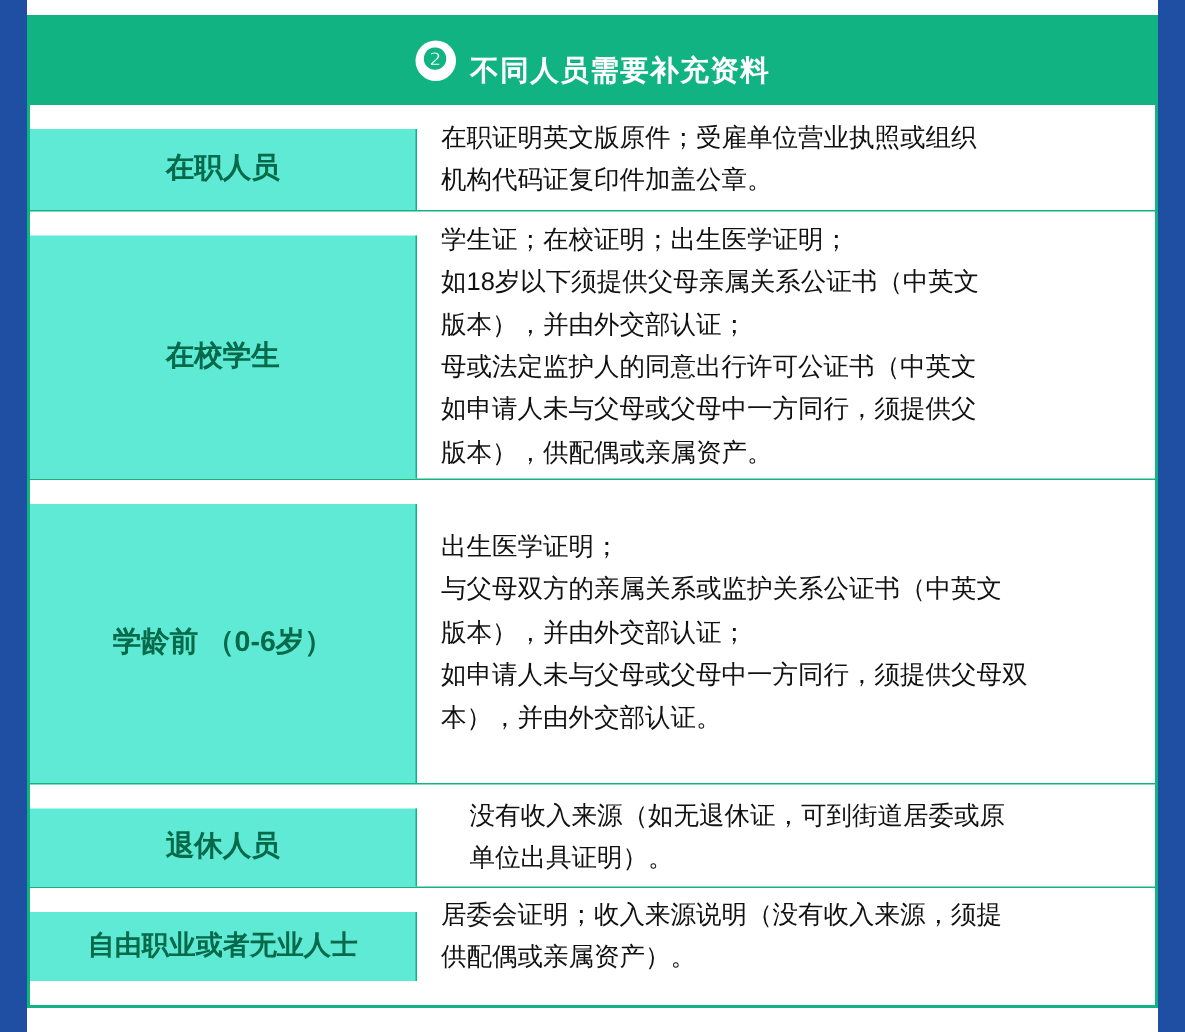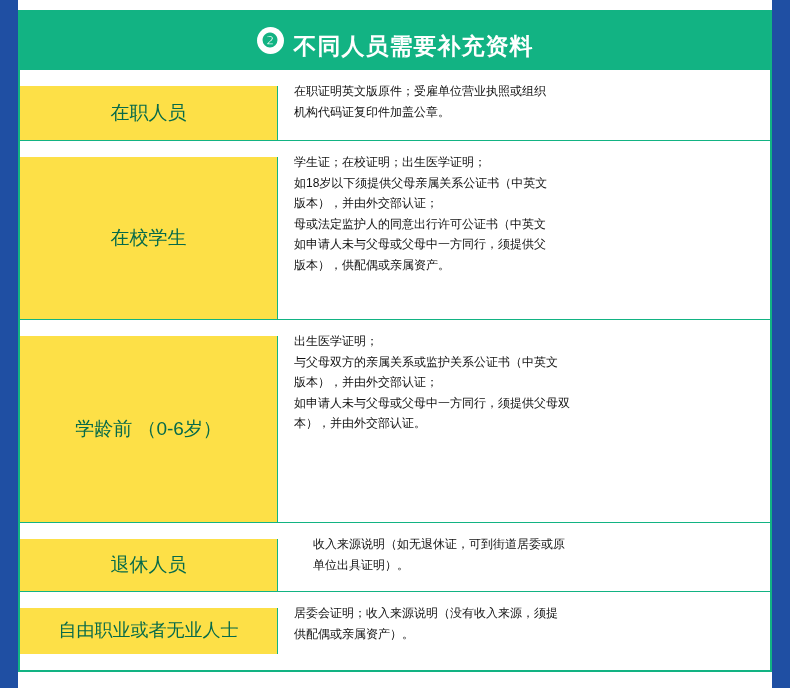--- a/index.html
+++ b/index.html
@@ -61,21 +61,21 @@
     background: #ffffff;
     color: #12b383;
     font-size: 19px;
     font-weight: bold;
     display: flex;
     align-items: center;
     justify-content: center;
     line-height: 1;
   }
   .header-title {
-    font-size: 23px;
+    font-size: 19px;
     font-weight: bold;
     letter-spacing: 1px;
     margin-top: 13px;
   }
 
   .table {
     flex: 1 1 auto;
     display: flex;
     flex-direction: column;
   }
@@ -90,44 +90,45 @@
   .row.r1 { height: 70px; }
   .row.r2 { height: 178px; }
   .row.r3 { height: 202px; }
   .row.r4 { height: 68px; gap: 19px; }
   .row.r5 { height: 62px; }
 
   .cell-label {
     width: 258px;
     flex: none;
     box-sizing: border-box;
-    background: #fde047;
+    background: #5eead4;
     border-right: 1px solid #12b383;
     display: flex;
     align-items: center;
     justify-content: center;
     text-align: center;
     padding: 4px 6px;
     color: #066a4a;
     font-size: 19px;
-    font-weight: normal;
+    font-weight: bold;
     line-height: 1.4;
     margin-top: 16px;
   }
   .cell-label.small {
     font-size: 18px;
   }
   .cell-body {
     flex: 1 1 auto;
     box-sizing: border-box;
     padding: 12px 14px 10px 16px;
     display: flex;
     flex-direction: column;
+    justify-content: center;
     color: #111111;
-    font-size: 12px;
+    font-size: 17px;
     line-height: 1.55;
   }
   .cell-body p {
     margin: 0;
   }
   .cell-body p + p {
     margin-top: 2px;
   }
   .hang {
     padding-left: 14px;
@@ -178,21 +179,21 @@
           <p>与父母双方的亲属关系或监护关系公证书（中英文</p>
           <p>版本），并由外交部认证；</p>
           <p>如申请人未与父母或父母中一方同行，须提供父母双</p>
           <p>本），并由外交部认证。</p>
         </div>
       </div>
 
       <div class="row r4">
         <div class="cell-label">退休人员</div>
         <div class="cell-body">
-          <p>收入来源说明（如无退休证，可到街道居委或原</p>
+          <p>没有收入来源（如无退休证，可到街道居委或原</p>
           <p>单位出具证明）。</p>
         </div>
       </div>
 
       <div class="row r5">
         <div class="cell-label small">自由职业或者无业人士</div>
         <div class="cell-body">
           <p class="hang">居委会证明；收入来源说明（没有收入来源，须提</p>
           <p class="hang">供配偶或亲属资产）。</p>
         </div>

